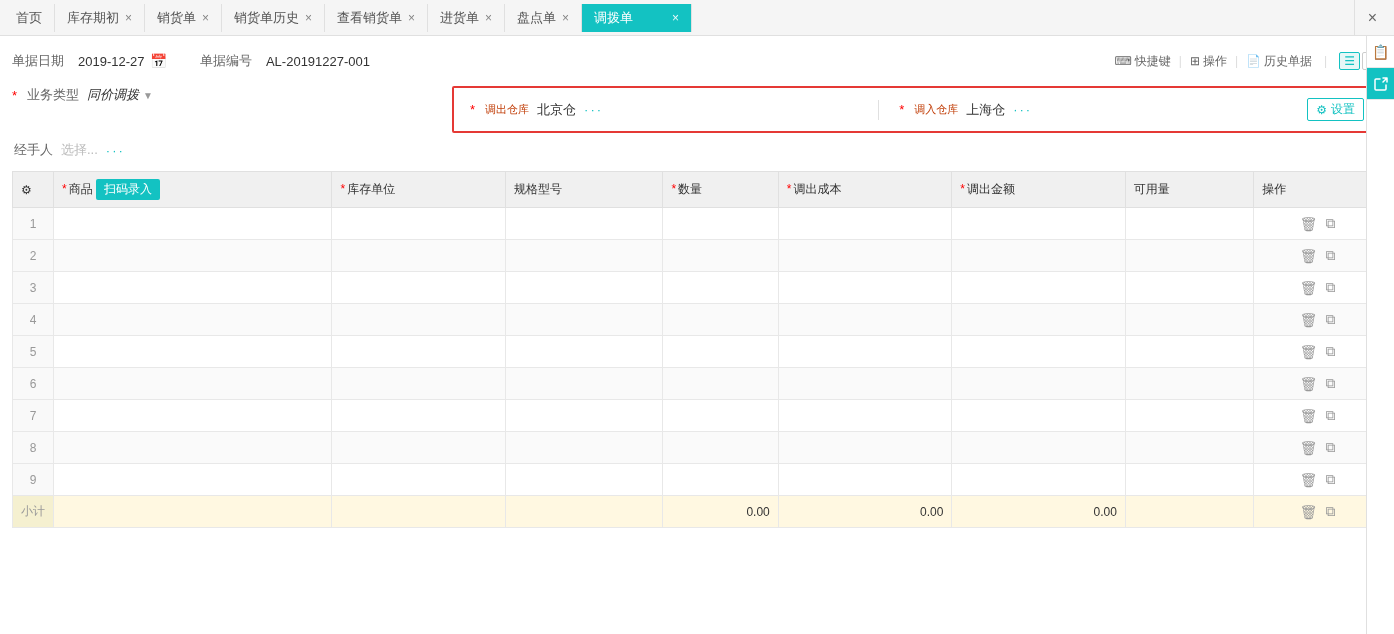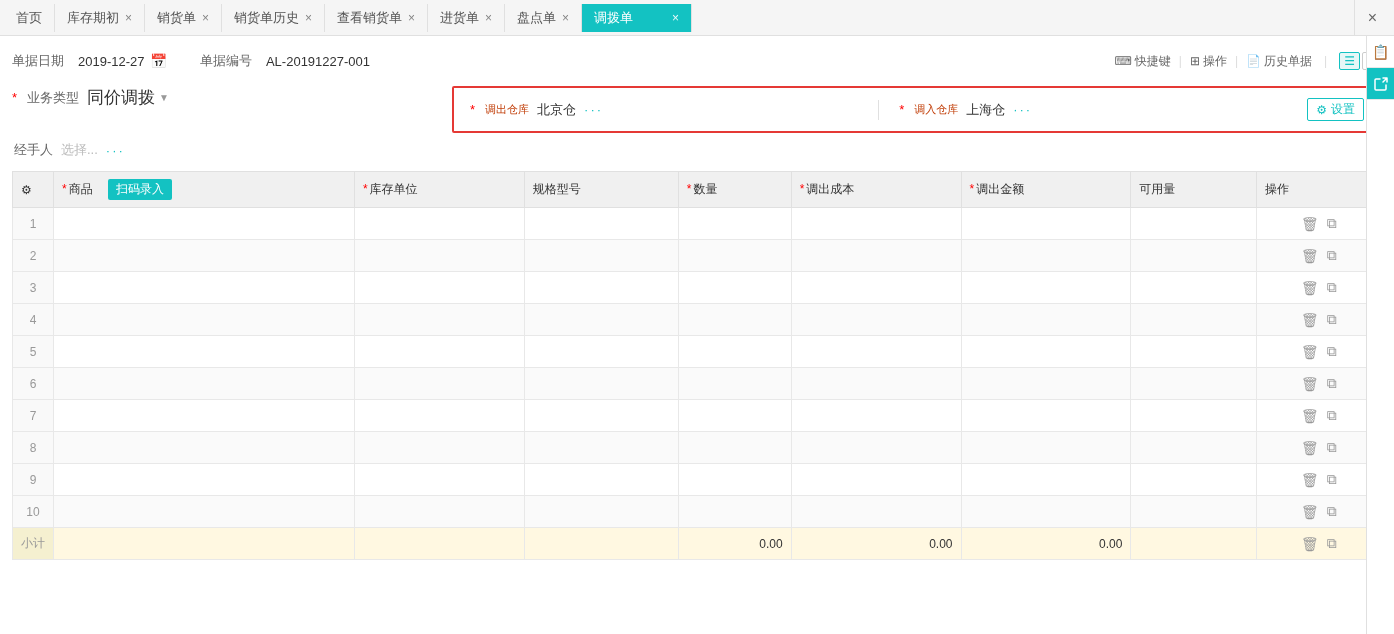--- a/index.html
+++ b/index.html
@@ -86,21 +86,21 @@
     .business-left {
       display: flex; align-items: center; gap: 8px;
       min-width: 420px;
     }
     .required-mark { color: red; margin-right: 2px; }
     .business-select {
       display: flex; align-items: center; gap: 4px;
       background: #fff;
       cursor: pointer;
     }
-    .select-value { color: #333; font-size: 17px; }
+    .select-value { color: #333; font-size: 13px; font-style: italic; }
     .select-arrow { color: #999; font-size: 10px; }
 
     
     .warehouse-section {
       border: 2px solid #e53935;
       border-radius: 2px;
       padding: 10px 16px;
       display: flex; align-items: center;
       gap: 20px;
       flex: 1;
@@ -191,21 +191,21 @@
 
     
     .scan-btn {
       background: #13c2c2;
       color: #fff;
       border: none;
       border-radius: 2px;
       padding: 2px 8px;
       font-size: 12px;
       cursor: pointer;
-      margin-left: 12px;
+      margin-left: 0;
     }
 
     
     .gear-col { width: 40px; text-align: center; }
 
     
     .right-sidebar {
       position: fixed;
       right: 0; top: 36px;
       width: 28px;
@@ -542,36 +542,20 @@
       <td></td>
       <td></td>
       <td></td>
       <td>
         <div class="row-actions">
           <span class="action-icon">🗑</span>
           <span class="action-icon">⧉</span>
         </div>
       </td>
     </tr>
-          <tr>
-      <td class="row-num">10</td>
-      <td></td>
-      <td></td>
-      <td></td>
-      <td></td>
-      <td></td>
-      <td></td>
-      <td></td>
-      <td>
-        <div class="row-actions">
-          <span class="action-icon">🗑</span>
-          <span class="action-icon">⧉</span>
-        </div>
-      </td>
-    </tr>
           <tr class="subtotal-row">
       <td class="subtotal-num" style="text-align:center;color:#999;">小计</td>
       <td style="background:#fff8e1;"></td>
       <td style="background:#fff8e1;"></td>
       <td style="background:#fff8e1;"></td>
       <td class="value-cell" style="background:#fff8e1;">0.00</td>
       <td class="value-cell" style="background:#fff8e1;">0.00</td>
       <td class="value-cell" style="background:#fff8e1;">0.00</td>
       <td style="background:#fff8e1;"></td>
       <td style="background:#fff8e1;">

